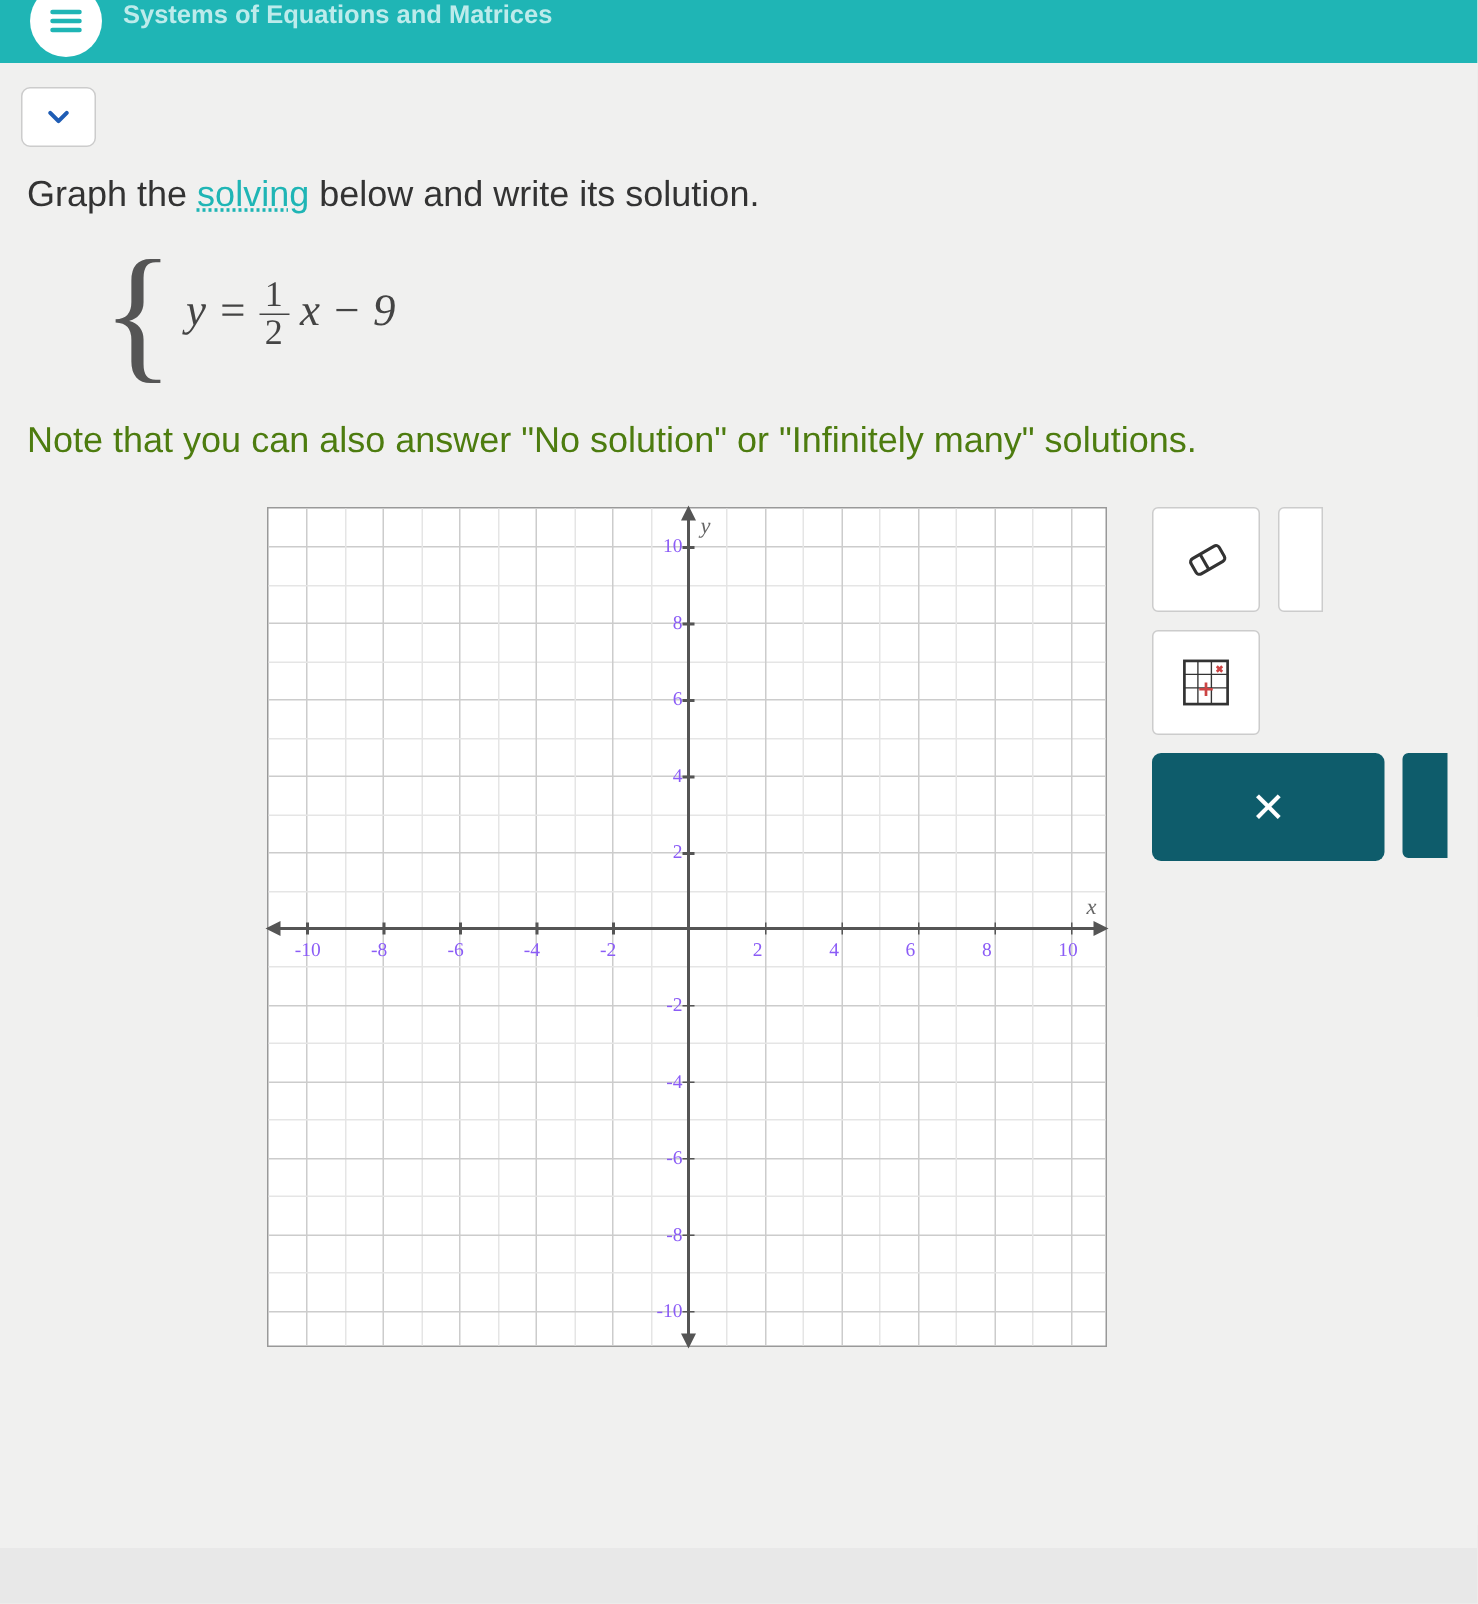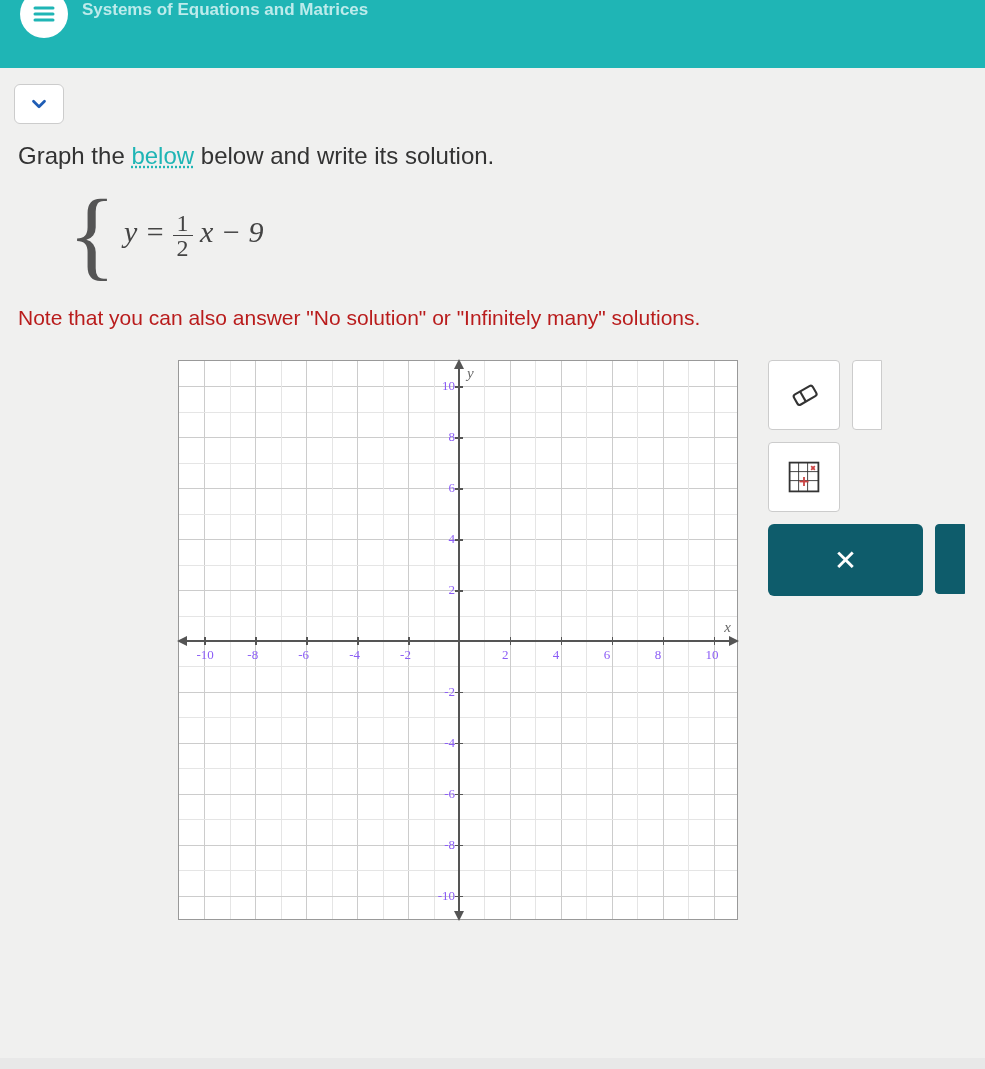--- a/index.html
+++ b/index.html
@@ -7,21 +7,21 @@
       font-family: Arial, Helvetica, sans-serif;
       background: #e8e8e8;
       width: 985px;
       height: 1069px;
       overflow: hidden;
       position: relative;
     }
     .header {
       background: #1fb5b5;
       color: white;
-      padding: 0 20px 30px 20px;
+      padding: 0 20px 4px 20px;
       display: flex;
       align-items: flex-start;
       gap: 14px;
     }
     .menu-icon {
       width: 48px; height: 48px;
       background: white;
       border-radius: 50%;
       display: flex;
       align-items: center;
@@ -59,21 +59,21 @@
       margin-bottom: 26px;
       display: flex;
       align-items: center;
       gap: 8px;
     }
     .brace { font-size: 100px; font-weight: 100; line-height: .9; color: #555;}
     .eq-stack div { margin: 6px 0; }
     .frac { display:inline-flex; flex-direction:column; text-align:center; vertical-align: middle; font-size: 24px; line-height: 1;}
     .frac .num { border-bottom: 1.5px solid #444; padding: 0 4px;}
     .frac .den { padding: 0 4px;}
-    .note { font-size: 21px; color: #b91c1c; margin-bottom: 30px; }
+    .note { font-size: 24px; color: #4d7c0f; margin-bottom: 30px; }
     .work-area {
       display: flex;
       gap: 30px;
       align-items: flex-start;
       margin-left: 160px;
     }
     .graph {
       width: 560px;
       height: 560px;
       background: white;
@@ -122,21 +122,21 @@
 </div>
 
 <div class="content">
   <div class="expand">
     <svg width="22" height="22" viewBox="0 0 24 24">
         <path d="M6 9l6 6 6-6" fill="none" stroke="#1f5db5" stroke-width="3" stroke-linecap="round" stroke-linejoin="round"></path>
       </svg>
   </div>
 
   <div class="instruction">
-    <span>Graph the </span><span class="keyword">below</span><span> below and write its solution.</span>
+    <span>Graph the </span><span class="keyword">solving</span><span> below and write its solution.</span>
   </div>
 
   <div class="system-eq">
     <div class="brace">{</div>
     <div class="eq-stack">
       <div>
         <span style="font-style:italic">y =</span>
         <span class="frac">
           <span class="num">1</span>
           <span class="den">2</span>

